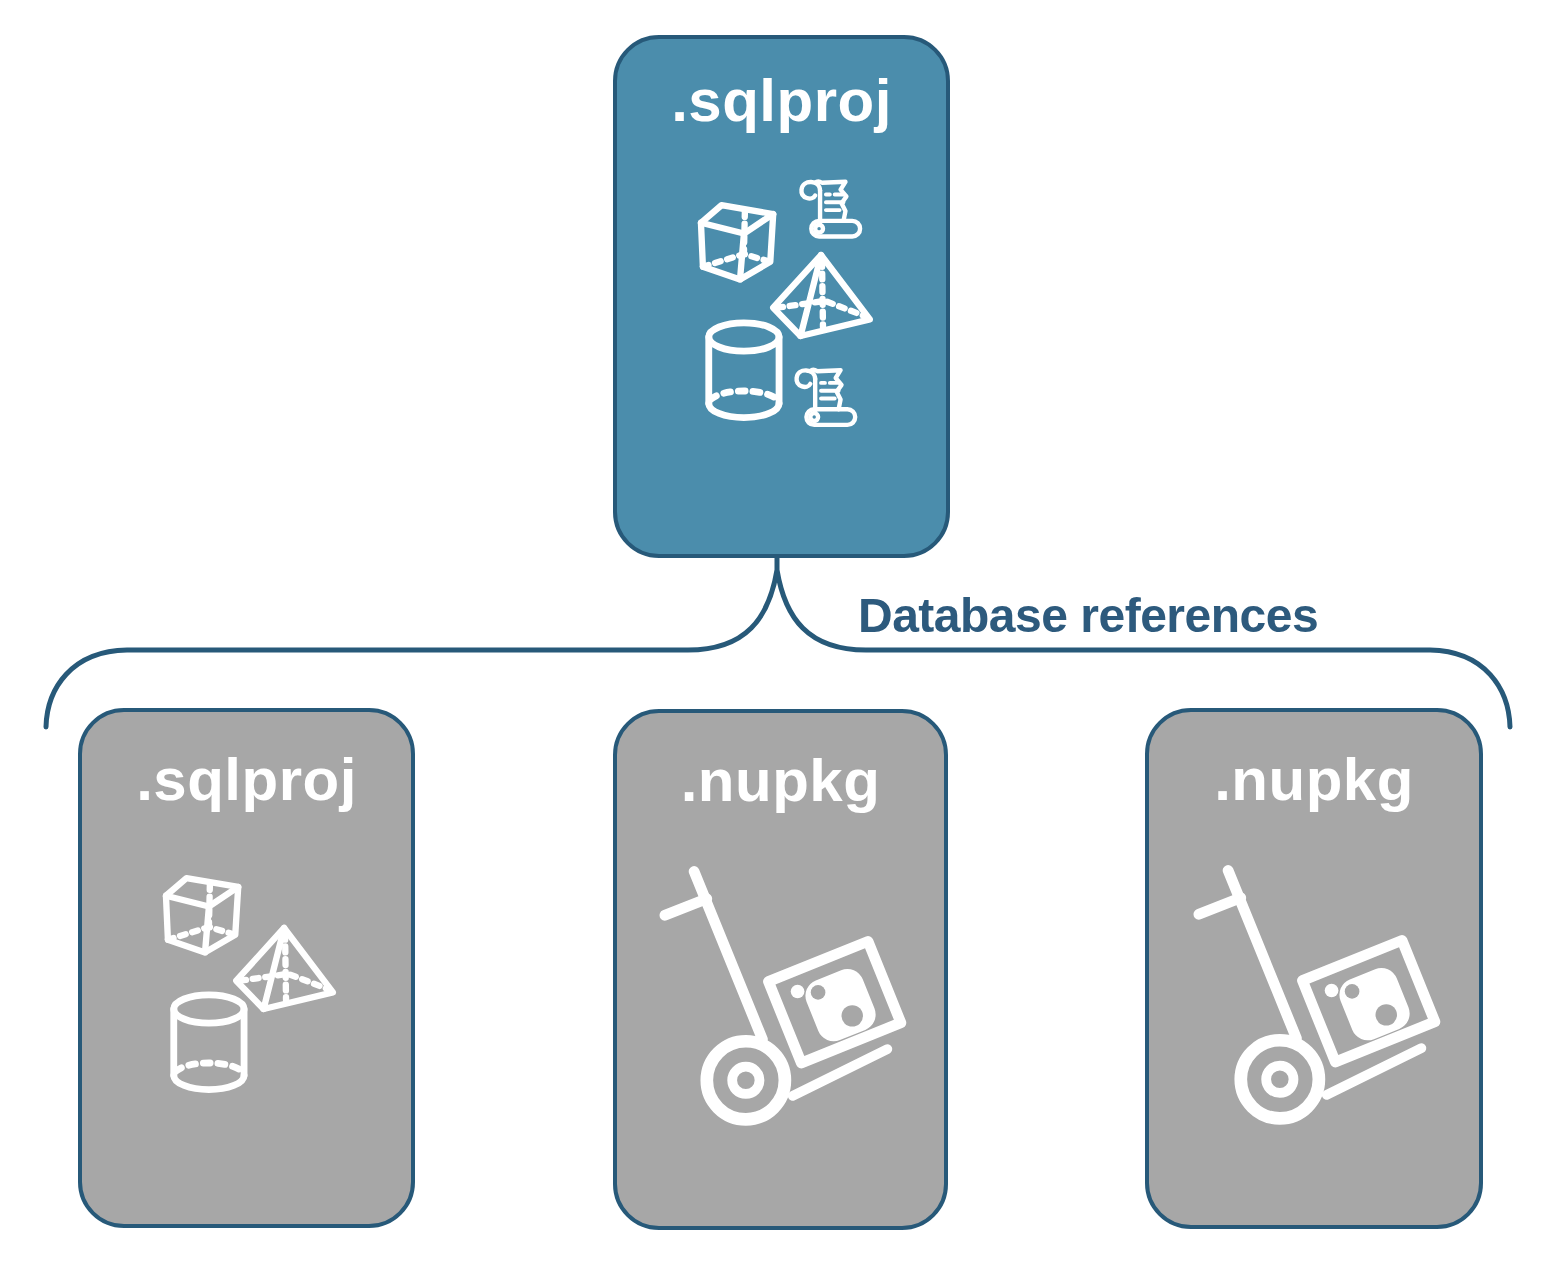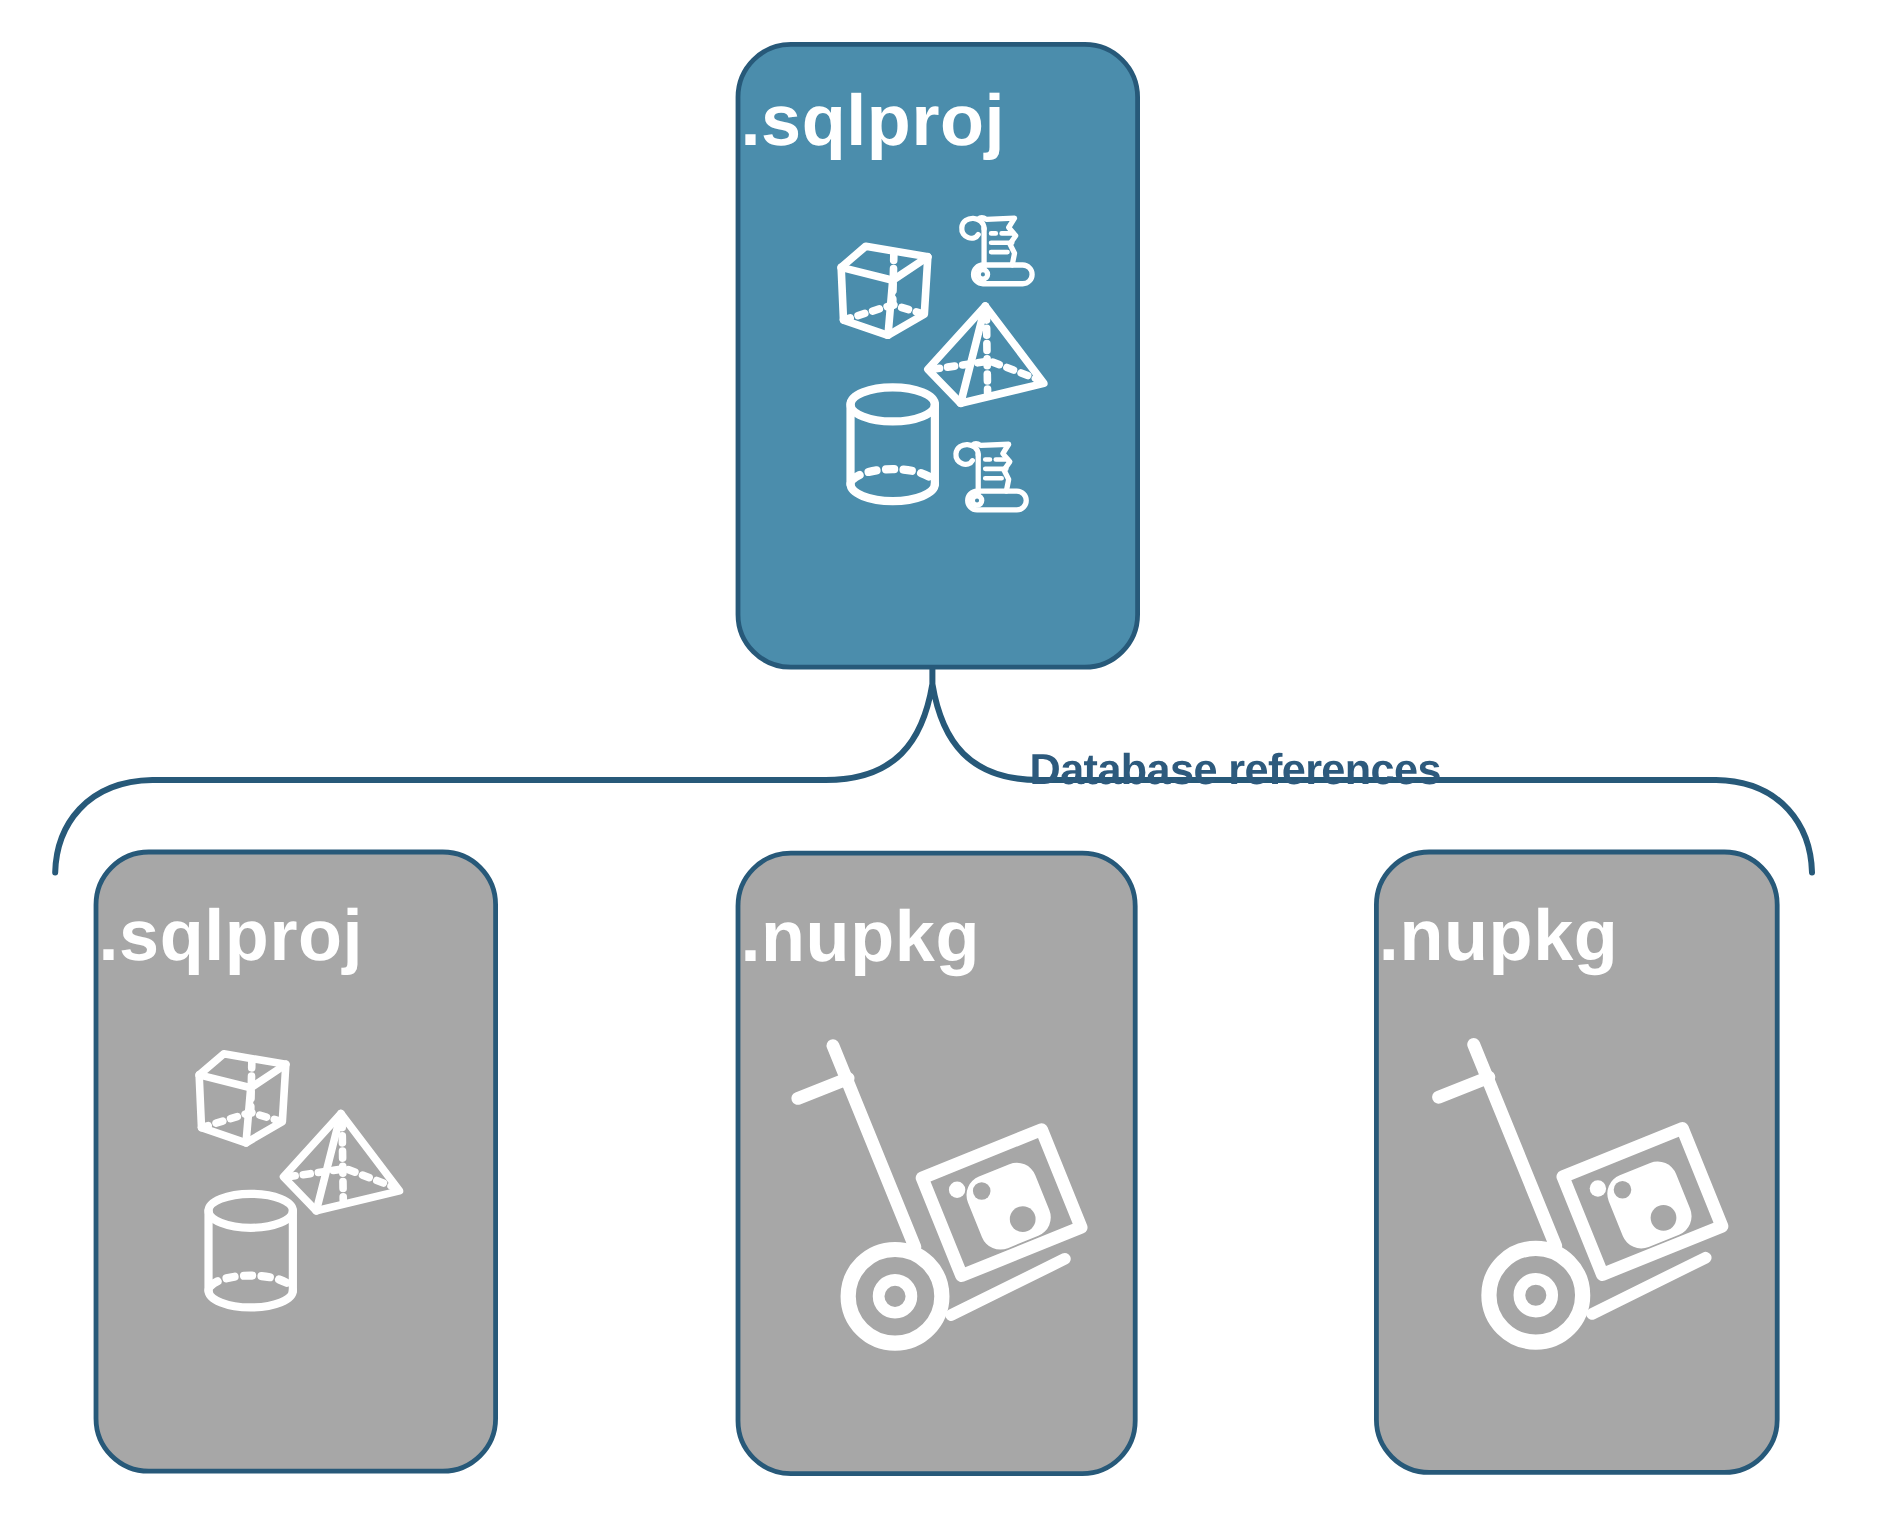--- a/index.html
+++ b/index.html
@@ -5,26 +5,26 @@
   html,body{margin:0;padding:0;background:#ffffff;}
   body{font-family:"Liberation Sans", sans-serif;}
   .canvas{position:relative;width:1566px;height:1274px;background:#ffffff;overflow:hidden;}
   .brace-svg{position:absolute;left:0;top:0;width:1566px;height:1274px;pointer-events:none;}
   .box{position:absolute;box-sizing:border-box;border:4px solid var(--stroke,#275979);border-radius:46px;}
   .box.root{left:613px;top:35px;width:337px;height:523px;background:var(--root-fill,#4b8dac);}
   .box.ref{background:var(--ref-fill,#a7a7a7);}
   .box.ref1{left:78px;top:708px;width:337px;height:520px;}
   .box.ref2{left:613px;top:709px;width:335px;height:521px;}
   .box.ref3{left:1145px;top:708px;width:338px;height:521px;}
-  .box-title{display:block;font-weight:700;font-size:60px;line-height:1.05;
+  .box-title{display:block;text-align:center;font-weight:700;font-size:60px;line-height:1.05;
              letter-spacing:0.5px;color:#ffffff;}
   .root .box-title{padding-top:30px;}
   .ref .box-title{padding-top:36px;}
   .cluster{position:absolute;left:0;top:0;width:100%;height:100%;overflow:visible;}
-  .connector-label{position:absolute;left:858px;top:620px;font-weight:700;font-size:36px;
+  .connector-label{position:absolute;left:858px;top:588px;font-weight:700;font-size:48px;
                    letter-spacing:-0.5px;color:var(--label,#2d5a7d);white-space:nowrap;}
   .defs-svg{position:absolute;width:0;height:0;overflow:hidden;}
 </style>
 </head>
 <body>
 
 <svg class="defs-svg" aria-hidden="true">
   <defs>
     <symbol id="sym-cube" viewBox="0 0 100 100">
       <g fill="none" stroke="var(--icon,#fff)" stroke-width="6.5" stroke-linecap="round" stroke-linejoin="round">

